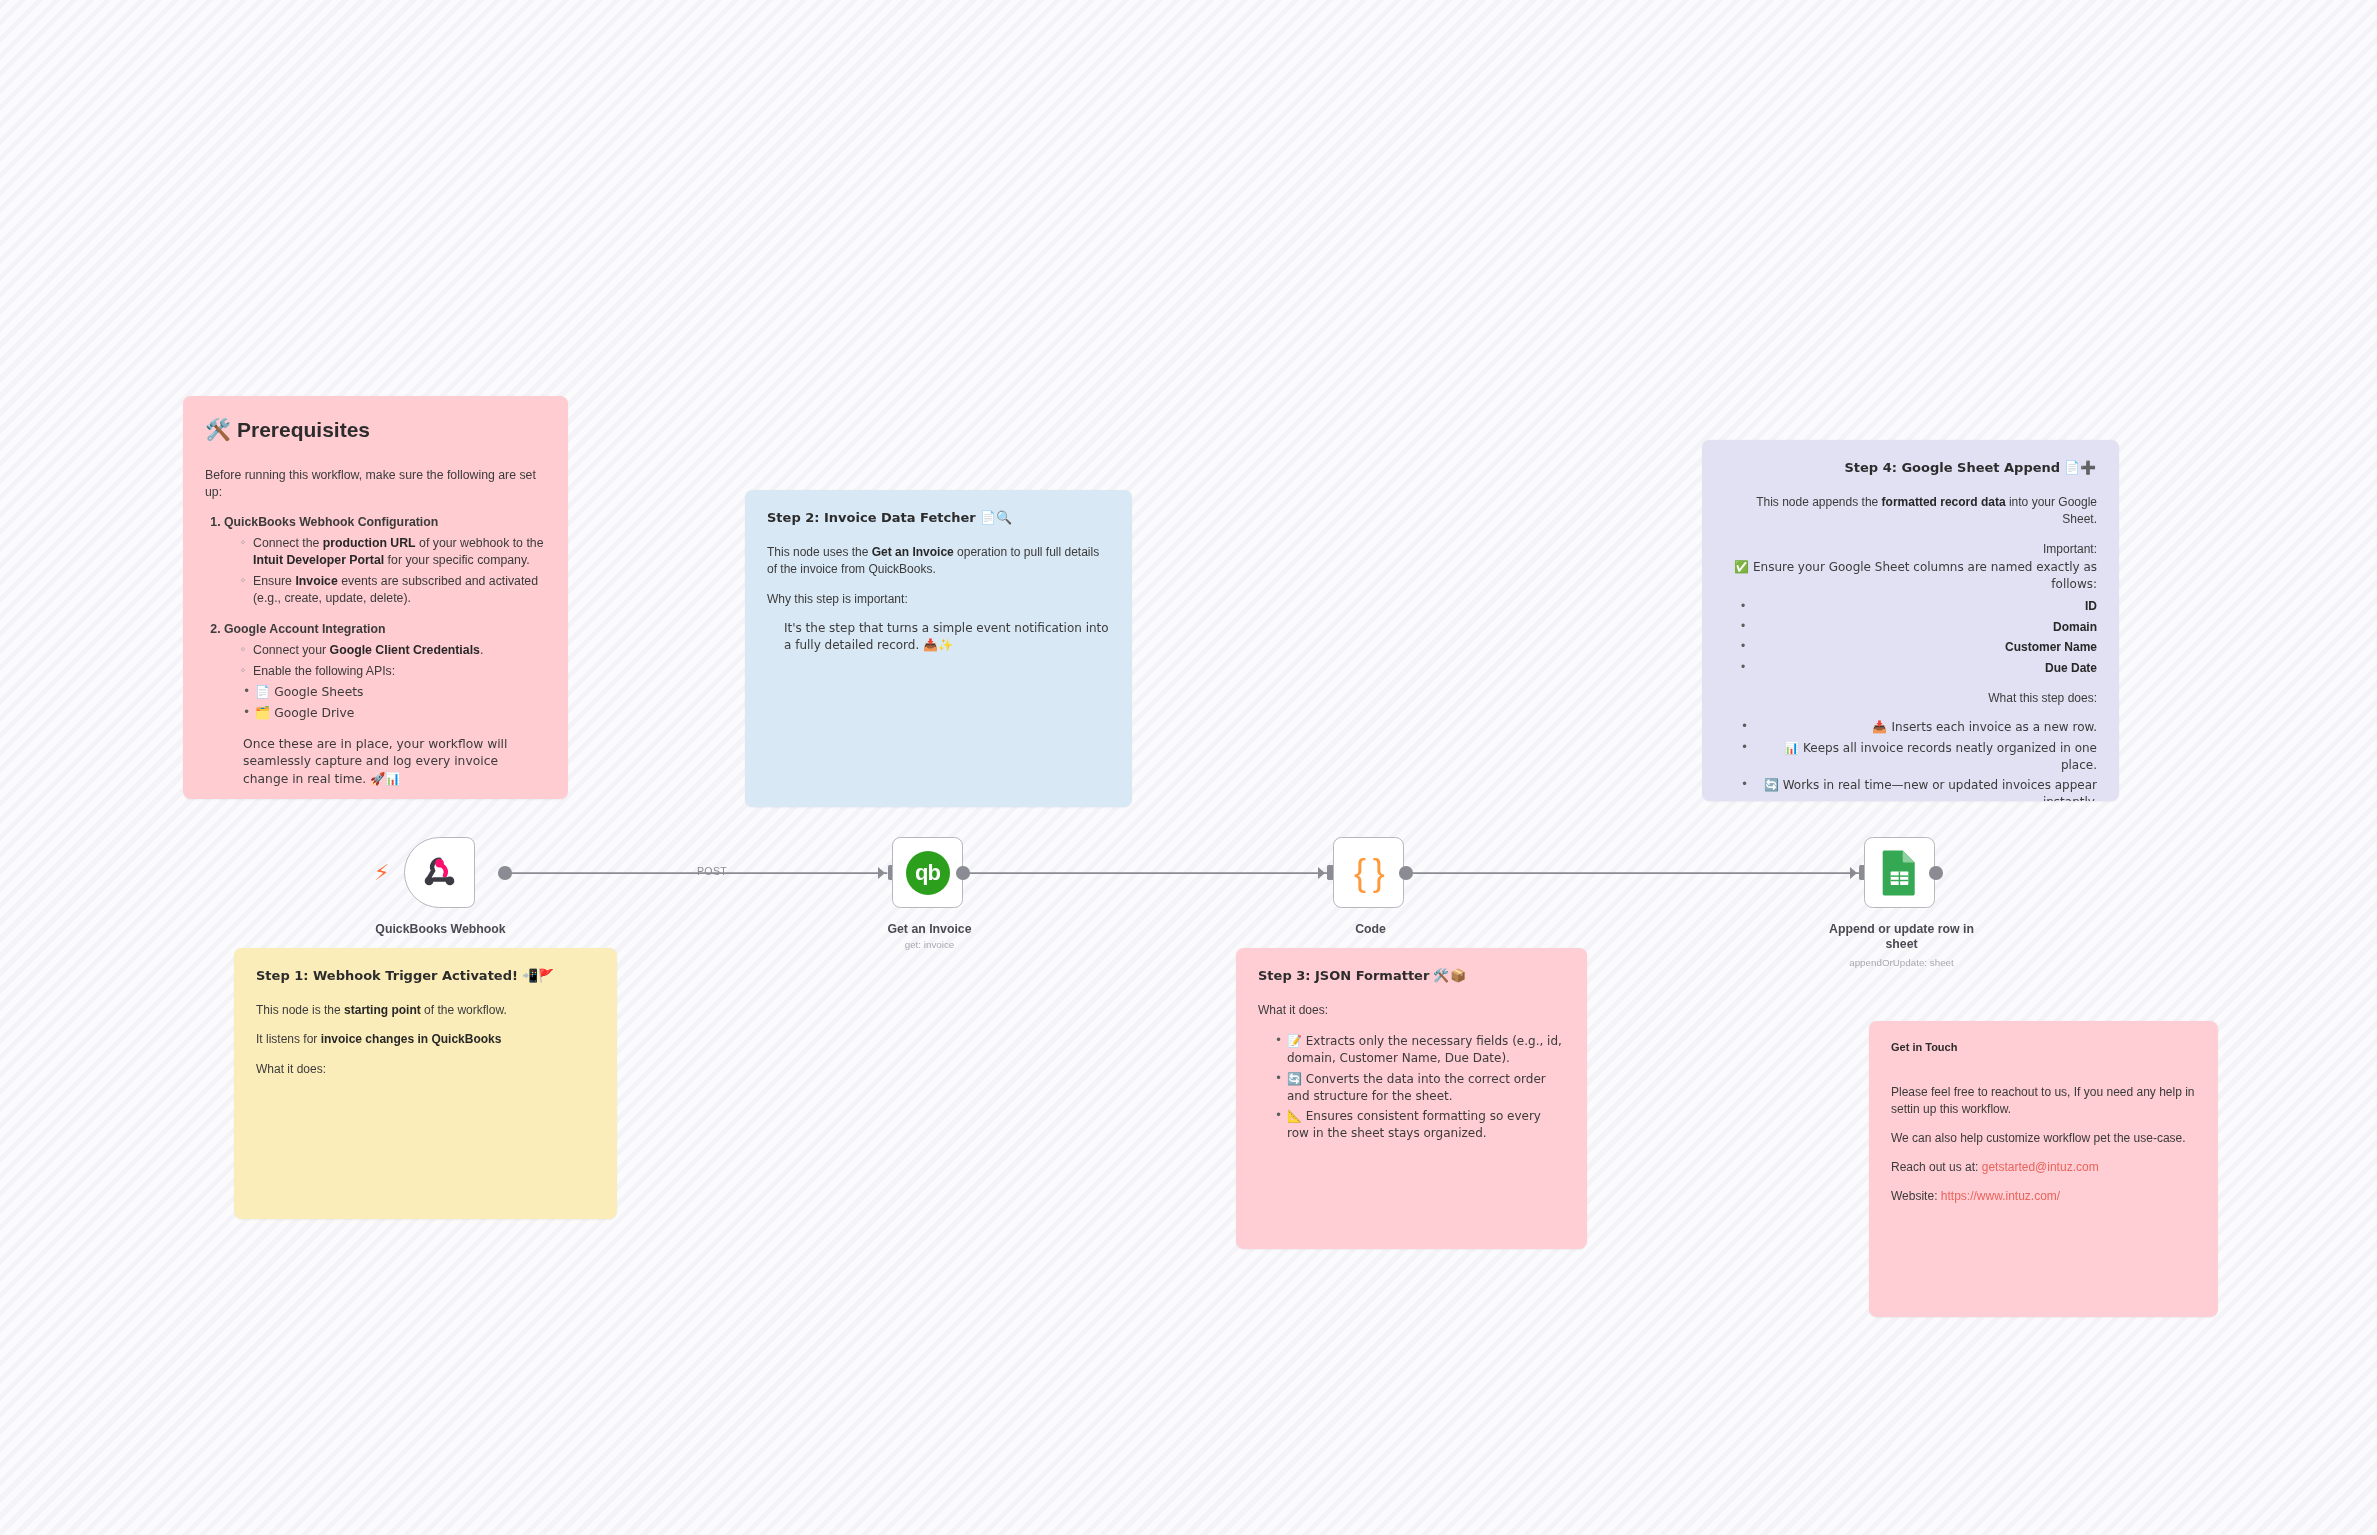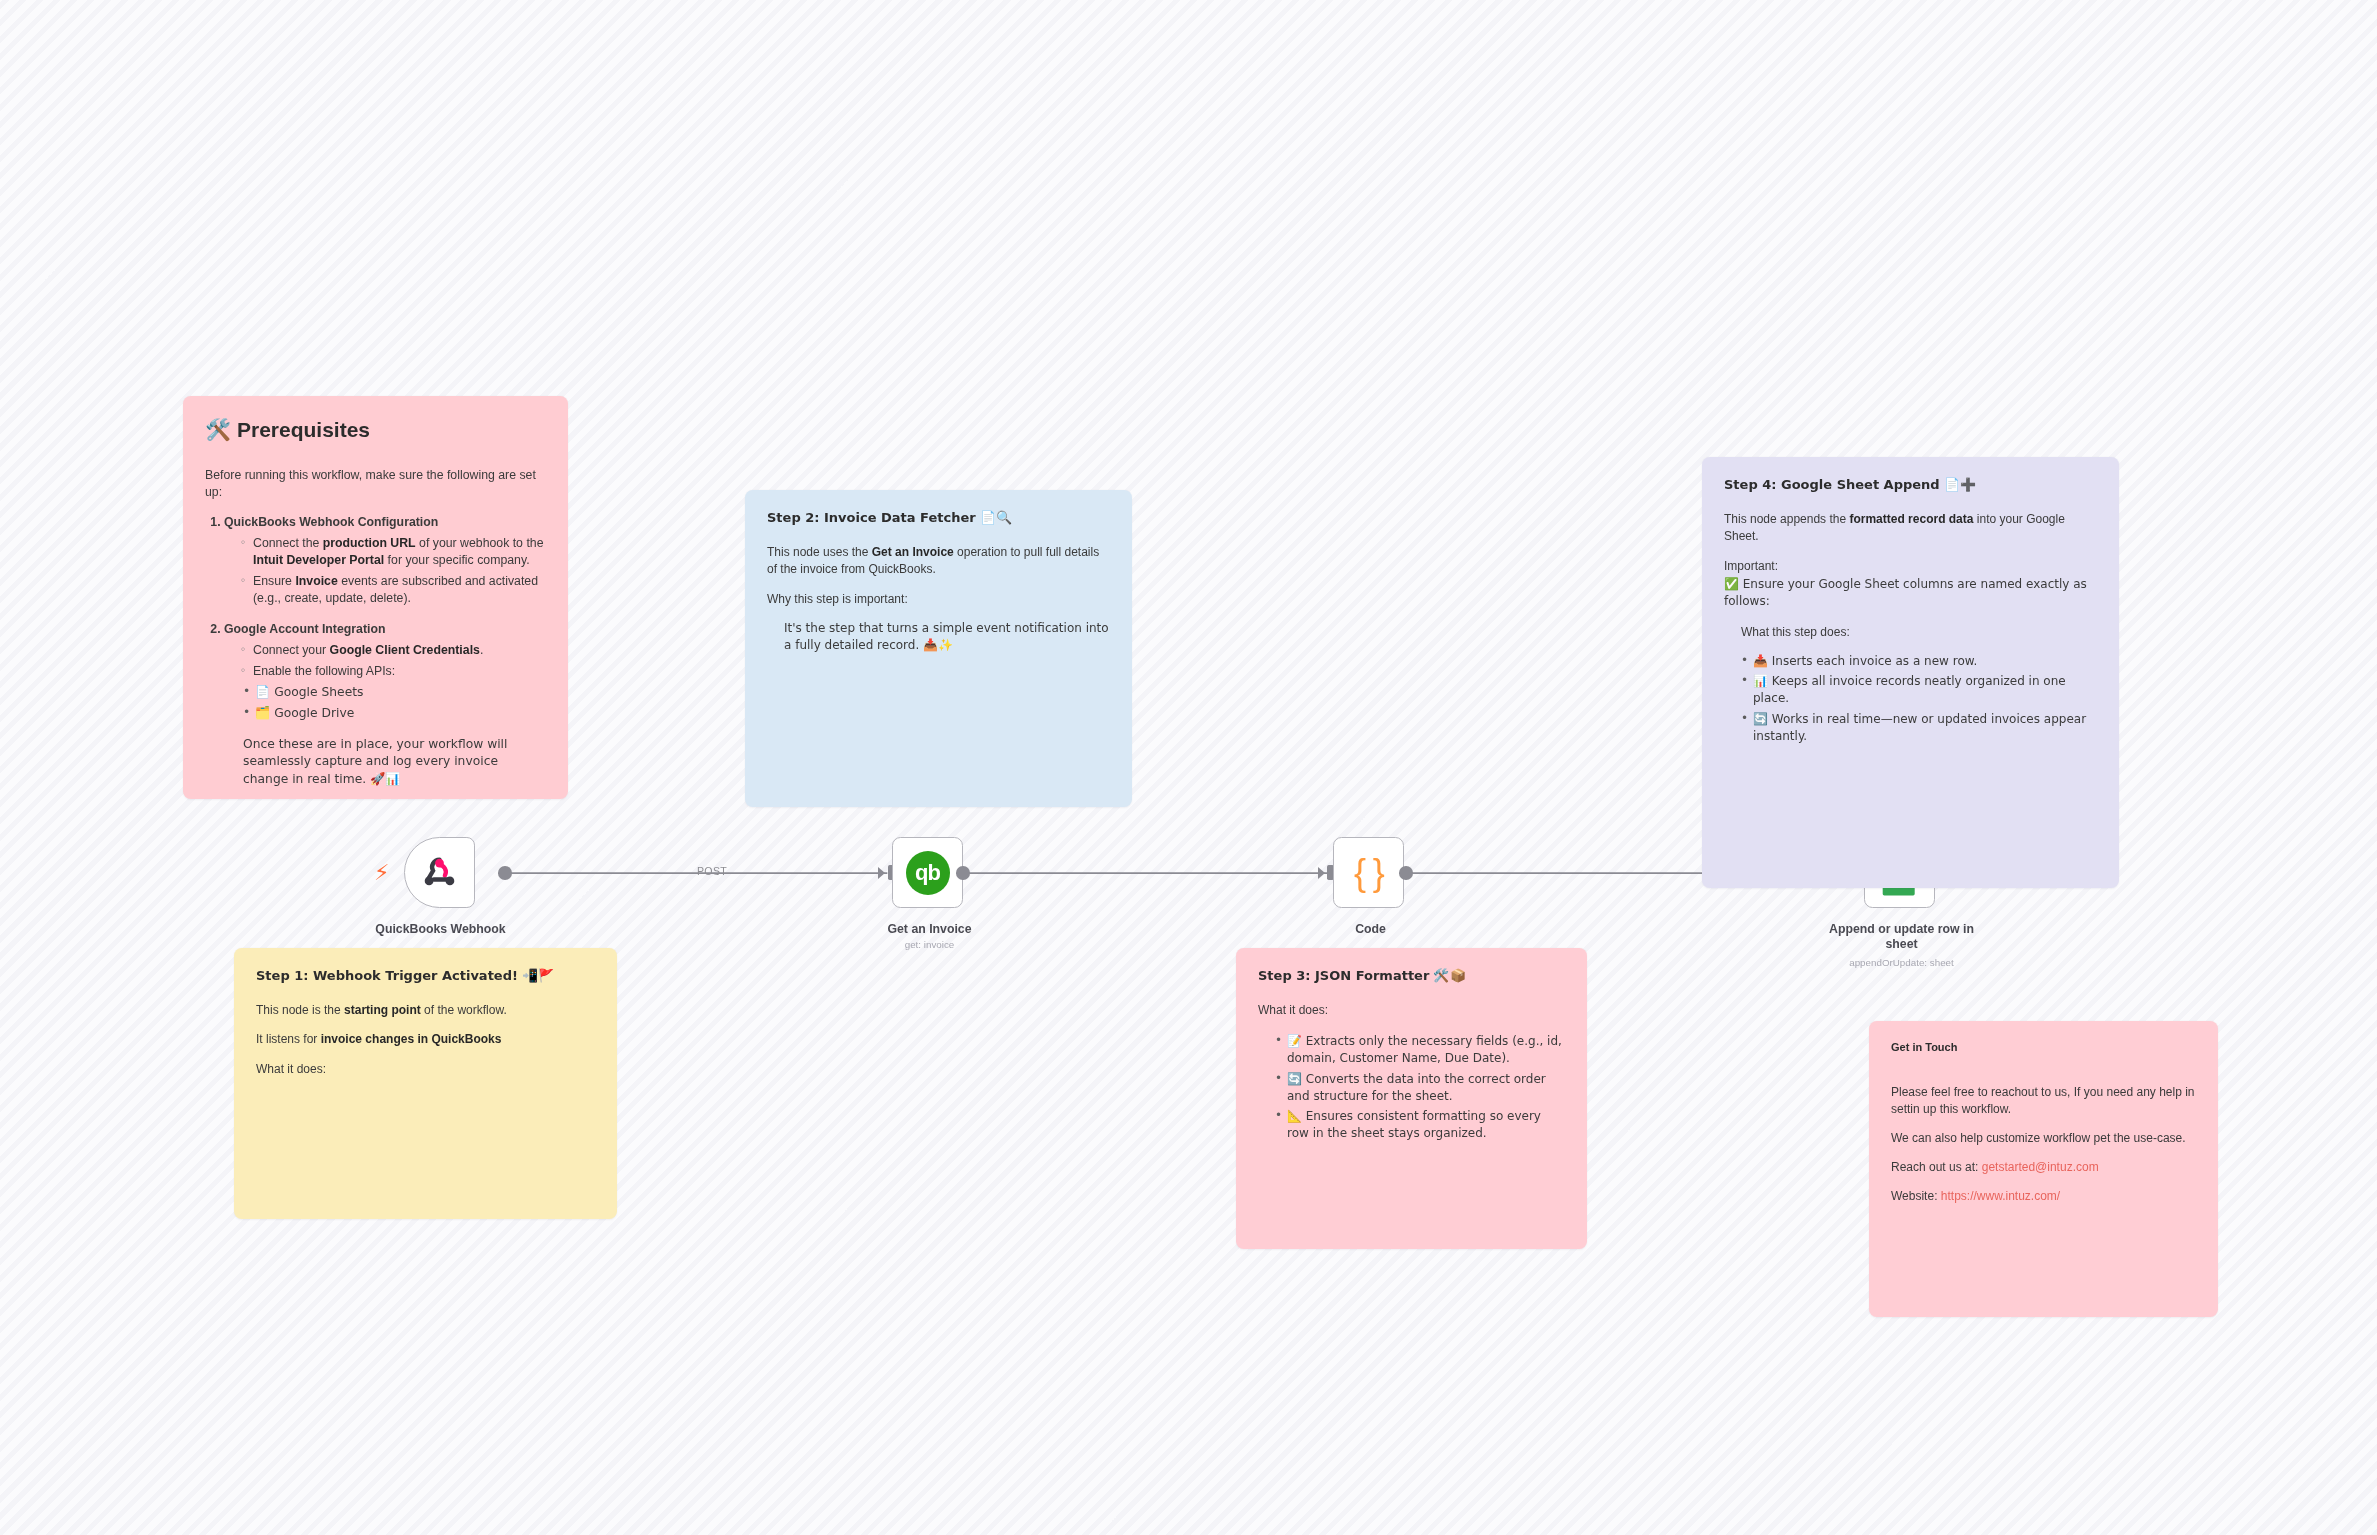--- a/index.html
+++ b/index.html
@@ -71,21 +71,21 @@
   .note-purple  { background: #e2e0f3; }
   .note-yellow  { background: #fbedb9; }
 
   
   #note-prereq   { left: 183px;  top: 396px;  width: 385px;  height: 403px;  font-size: 12.3px; }
   #note-prereq .s-title { font-size: 21px; margin-bottom: 22px; }
 
   #note-step2    { left: 745px;  top: 490px;  width: 387px;  height: 317px;  font-size: 12px; }
   #note-step2 .s-title { font-size: 13px; }
 
-  #note-step4    { left: 1702px; top: 457px;  width: 417px;  height: 431px;  font-size: 12px; }
+  #note-step4    { left: 1702px; top: 440px;  width: 417px;  height: 361px;  font-size: 12px; text-align: right; }
   #note-step4 .s-title { font-size: 13px; }
 
   #note-step1    { left: 234px;  top: 948px; width: 383px;  height: 271px;  font-size: 12px; }
   #note-step1 .s-title { font-size: 13px; }
 
   #note-step3    { left: 1236px; top: 948px; width: 351px;  height: 301px;  font-size: 12px; }
   #note-step3 .s-title { font-size: 13px; }
 
   #note-touch    { left: 1869px; top: 1021px; width: 349px;  height: 296px;  font-size: 12px; }
   #note-touch .s-title { font-size: 11px; margin-bottom: 28px; }
@@ -271,20 +271,26 @@
     <p><span>This node uses the </span><b>Get an Invoice</b><span> operation to pull full details of the invoice from QuickBooks.</span></p>
     <p>Why this step is important:</p>
     <p class="emoji" style="margin-top:12px; margin-left:17px;">It's the step that turns a simple event notification into a fully detailed record. 📥✨</p>
   </div>
 
   <div class="sticky note-purple" id="note-step4">
     <div class="s-title emoji">Step 4: Google Sheet Append 📄➕</div>
     <p><span>This node appends the </span><b>formatted record data</b><span> into your Google Sheet.</span></p>
     <p style="margin-bottom:1.7px;">Important:</p>
     <p class="emoji" style="margin-bottom:5.1px;">✅ Ensure your Google Sheet columns are named exactly as follows:</p>
+    <ul class="dot">
+      <li><b>ID</b></li>
+      <li><b>Domain</b></li>
+      <li><b>Customer Name</b></li>
+      <li><b>Due Date</b></li>
+    </ul>
     <p style="margin-top:13.6px; margin-left:17px;">What this step does:</p>
     <ul class="dot" style="margin-top:10.2px;">
       <li class="emoji">📥 Inserts each invoice as a new row.</li>
       <li class="emoji">📊 Keeps all invoice records neatly organized in one place.</li>
       <li class="emoji">🔄 Works in real time—new or updated invoices appear instantly.</li>
     </ul>
   </div>
 
   <div class="sticky note-yellow" id="note-step1">
     <div class="s-title emoji">Step 1: Webhook Trigger Activated! 📲🚩</div>

